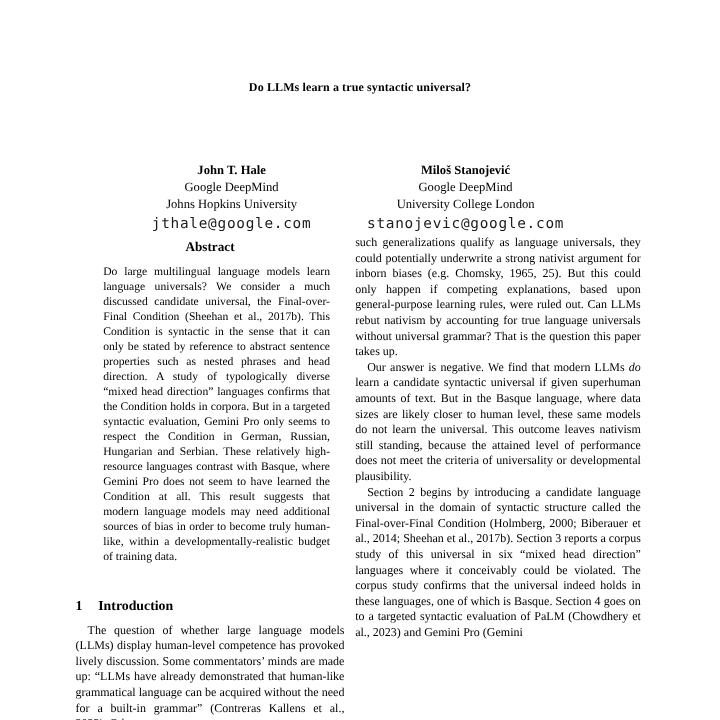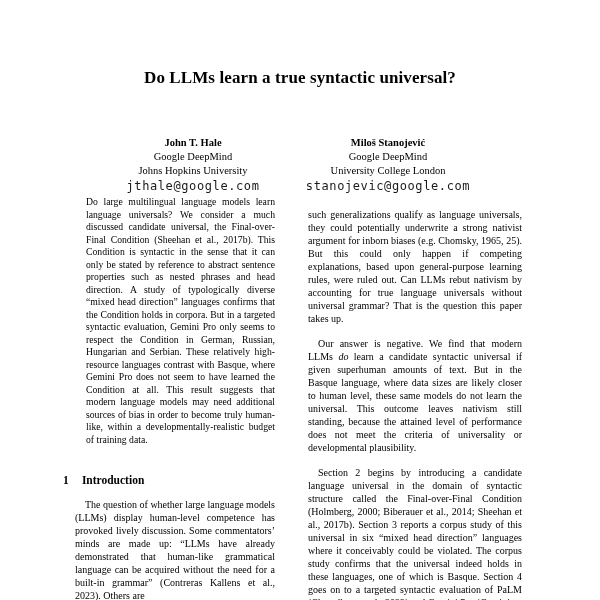--- a/index.html
+++ b/index.html
@@ -16,21 +16,21 @@
     font-family: "Liberation Serif", serif;
     color: #000000;
   }
   .title {
     position: absolute;
     top: 68px;
     left: 0;
     right: 0;
     margin: 0;
     text-align: center;
-    font-size: 17px;
+    font-size: 10px;
     font-weight: bold;
     letter-spacing: 0.1px;
   }
   .author-block {
     position: absolute;
     top: 104px;
     width: 200px;
     text-align: center;
     font-size: 10.5px;
     line-height: 14px;
@@ -66,21 +66,21 @@
     line-height: 12.5px;
     text-align: justify;
   }
   .section-heading {
     margin: 28px 0 8px 0;
     font-size: 11.5px;
     font-weight: bold;
   }
   .section-heading .sec-num { display: inline-block; min-width: 16px; }
   .body-par {
-    margin: 12px;
+    margin: 0;
     font-size: 10px;
     line-height: 13px;
     text-align: justify;
   }
   .body-par.indent { text-indent: 10px; }
   .body-par em { font-style: italic; }
 </style>
 </head>
 <body>
 
@@ -96,20 +96,21 @@
   </div>
 
   <div class="author-block second">
     <div class="author-name">Miloš Stanojević</div>
     <div class="author-affil">Google DeepMind</div>
     <div class="author-affil">University College London</div>
     <div class="author-email">stanojevic@google.com</div>
   </div>
 
   <div class="col col-left">
+    <div class="abstract-heading">Abstract</div>
     <p class="abstract-body">Do large multilingual language models learn language universals? We consider a much discussed candidate universal, the Final-over-Final Condition (Sheehan et al., 2017b). This Condition is syntactic in the sense that it can only be stated by reference to abstract sentence properties such as nested phrases and head direction. A study of typologically diverse “mixed head direction” languages confirms that the Condition holds in corpora. But in a targeted syntactic evaluation, Gemini Pro only seems to respect the Condition in German, Russian, Hungarian and Serbian. These relatively high-resource languages contrast with Basque, where Gemini Pro does not seem to have learned the Condition at all. This result suggests that modern language models may need additional sources of bias in order to become truly human-like, within a developmentally-realistic budget of training data.</p>
     <h2 class="section-heading">
       <span class="sec-num">1</span>
       <span class="sec-title">Introduction</span>
     </h2>
     <p class="body-par indent">The question of whether large language models (LLMs) display human-level competence has provoked lively discussion. Some commentators’ minds are made up: “LLMs have already demonstrated that human-like grammatical language can be acquired without the need for a built-in grammar” (Contreras Kallens et al., 2023). Others are</p>
   </div>
 
   <div class="col col-right">
     <p class="body-par">such generalizations qualify as language universals, they could potentially underwrite a strong nativist argument for inborn biases (e.g. Chomsky, 1965, 25). But this could only happen if competing explanations, based upon general-purpose learning rules, were ruled out. Can LLMs rebut nativism by accounting for true language universals without universal grammar? That is the question this paper takes up.</p>

